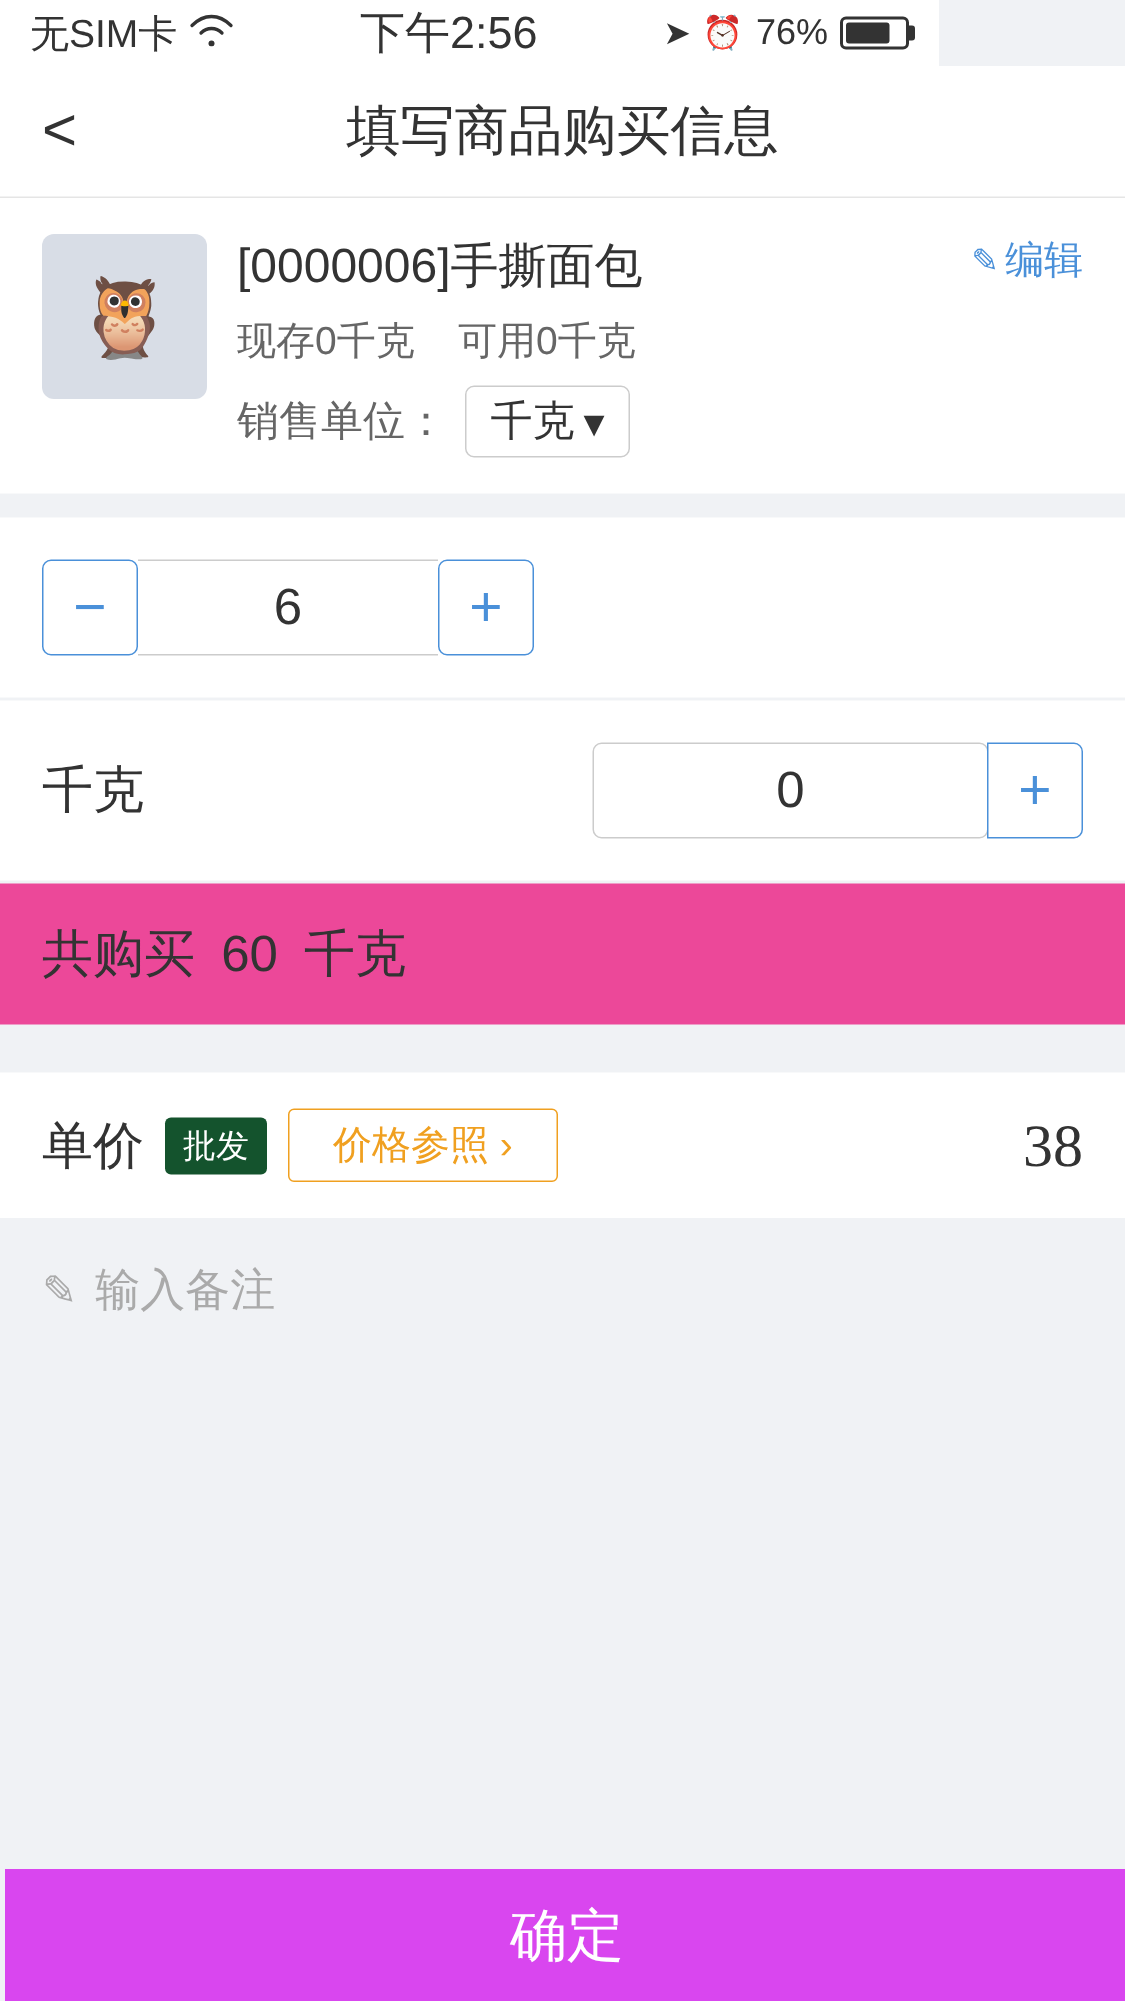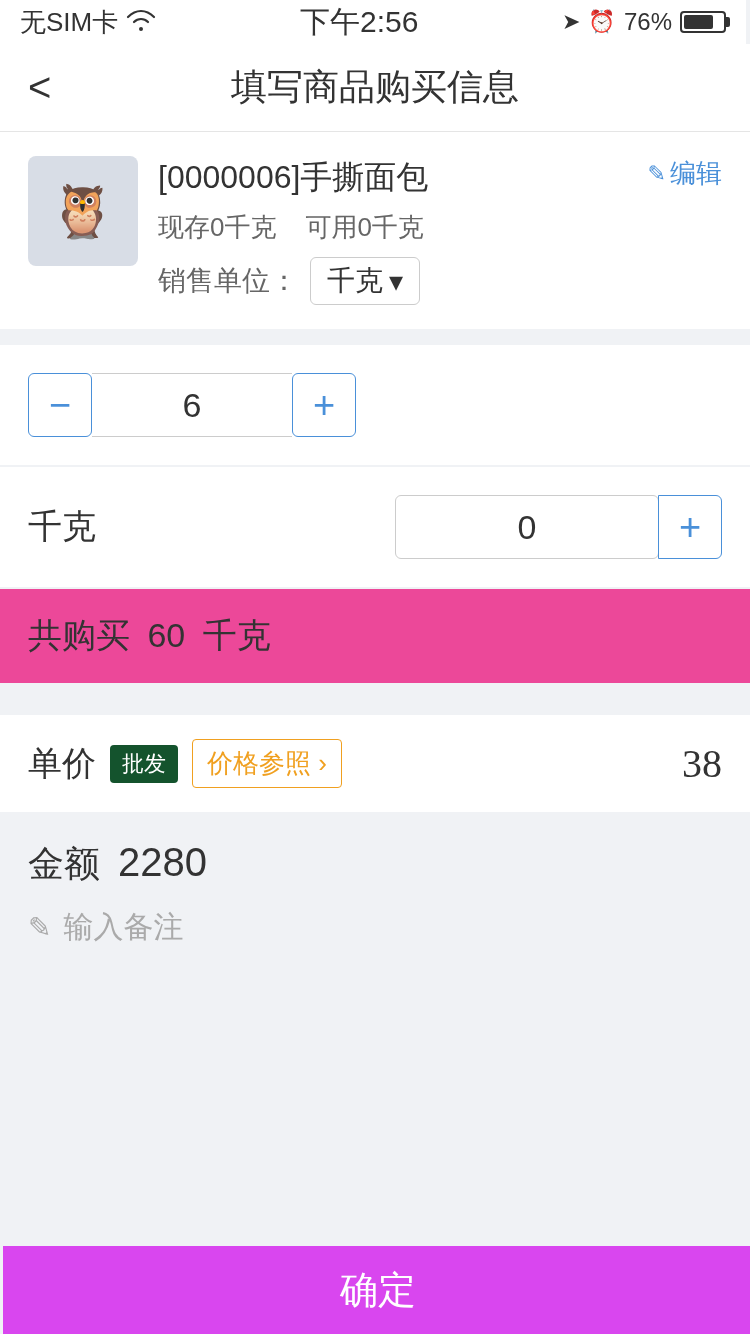--- a/index.html
+++ b/index.html
@@ -8,21 +8,21 @@
       width: 750px;
       min-height: 1334px;
       font-family: -apple-system, "PingFang SC", "Helvetica Neue", Arial, sans-serif;
       background: #f0f2f5;
       font-size: 32px;
       color: #333;
     }
 
     
     .status-bar {
-      width: 746px;
+      width: 626px;
       height: 44px;
       background: #fff;
       display: flex;
       align-items: center;
       justify-content: space-between;
       padding: 0 20px;
       font-size: 26px;
       color: #333;
     }
     .status-left { display: flex; align-items: center; gap: 8px; }
@@ -220,21 +220,21 @@
       color: #fff;
       font-size: 22px;
       padding: 4px 12px;
       border-radius: 4px;
     }
     .price-ref-btn {
       border: 1.5px solid #f0a020;
       border-radius: 4px;
       color: #f0a020;
       font-size: 26px;
-      padding: 6px 14px;
+      padding: 6px 29px;
       background: #fff;
       display: flex;
       align-items: center;
       gap: 6px;
       cursor: pointer;
     }
     .price-value { font-size: 40px; color: #333; font-weight: 400; font-family: Liberation Serif, serif; }
 
     
     .amount-section {
@@ -365,24 +365,20 @@
   <div class="price-label-row">
     <span class="price-label">单价</span>
     <span class="price-tag">批发</span>
     <button class="price-ref-btn">价格参照 ›</button>
   </div>
   <span class="price-value">38</span>
 </div>
 
 <div style="background:#f0f2f5; height:2px;"></div>
 <div class="amount-section">
-  <div class="amount-row">
-    <span>金额</span>
-    <span class="amount-num">2280</span>
-  </div>
   <div class="note-row">
     <span class="pencil-icon">✎</span>
     <span>输入备注</span>
   </div>
 </div>
 
 <div style="background:#f0f2f5; min-height: 380px;"></div>
 
 <div class="bottom-bar">
   <span class="confirm-btn-text">确定</span>

